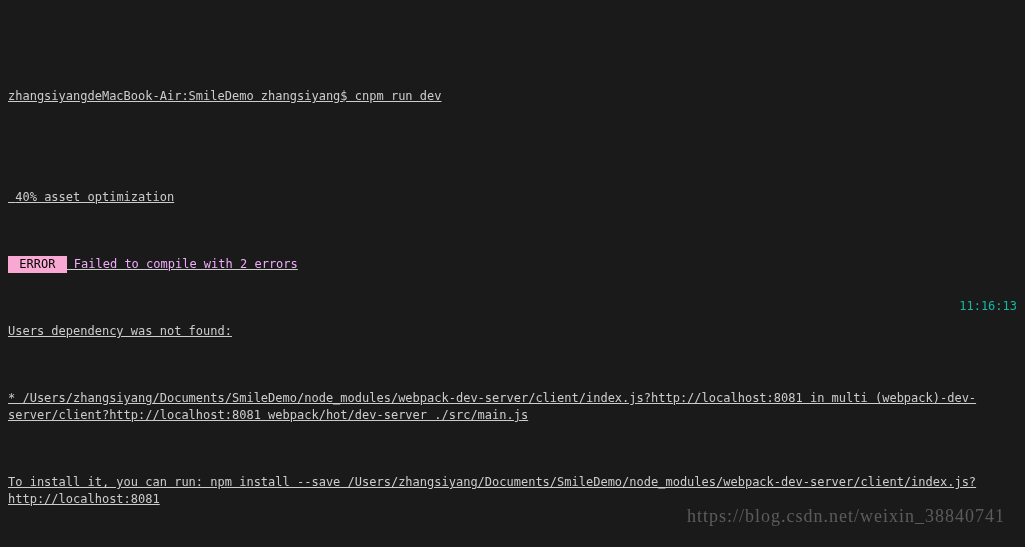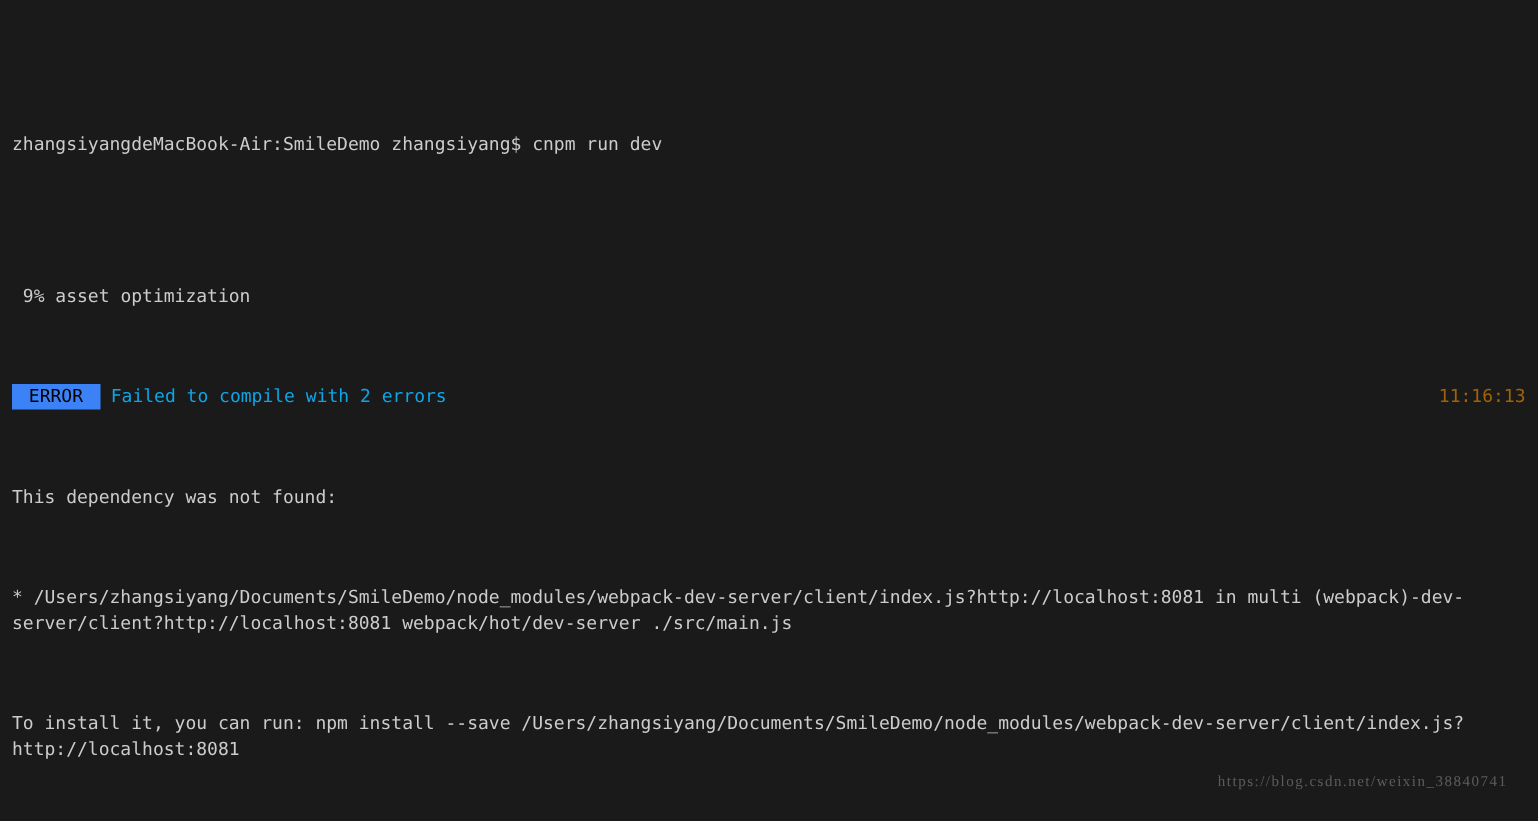--- a/index.html
+++ b/index.html
@@ -16,59 +16,61 @@
       padding: 4px 8px;
       width: 1025px;
       height: 547px;
       overflow: hidden;
       white-space: pre-wrap;
       word-wrap: break-word;
     }
     .line {
       display: block;
       min-height: 1.4em;
+      text-decoration: underline;
     }
     .error-badge {
-      background-color: #3b82f6;
+      background-color: #f9a8d4;
       color: #000000;
       padding: 0 4px;
       display: inline-block;
     }
     .red-text {
-      color: #0ea5e9;
+      color: #f0abfc;
     }
     .timestamp {
       float: right;
-      color: #a16207;
+      color: #14b8a6;
+      margin-top: 42px;
     }
     .watermark {
       position: fixed;
       bottom: 18px;
       right: 20px;
       color: #888888;
-      font-size: 10px;
+      font-size: 18px;
       opacity: 0.6;
       font-family: serif;
       letter-spacing: 1px;
     }
   </style>
 </head>
 <body>
 
 
 
 <div>
 <span class="line">zhangsiyangdeMacBook-Air:SmileDemo zhangsiyang$ cnpm run dev</span>
 <span class="line"></span>
 <span class="line"></span>
-<span class="line"> 9% asset optimization</span>
+<span class="line"> 40% asset optimization</span>
 <span class="line"></span>
 <span class="line"><span class="error-badge"> ERROR </span><span class="red-text"> Failed to compile with 2 errors</span><span class="timestamp">11:16:13</span></span>
 <span class="line"></span>
-<span class="line">This dependency was not found:</span>
+<span class="line">Users dependency was not found:</span>
 <span class="line"></span>
 <span class="line">* /Users/zhangsiyang/Documents/SmileDemo/node_modules/webpack-dev-server/client/index.js?http://localhost:8081 in multi (webpack)-dev-server/client?http://localhost:8081 webpack/hot/dev-server ./src/main.js</span>
 <span class="line"></span>
 <span class="line">To install it, you can run: npm install --save /Users/zhangsiyang/Documents/SmileDemo/node_modules/webpack-dev-server/client/index.js?http://localhost:8081</span>
 
 
 
 
 
 

